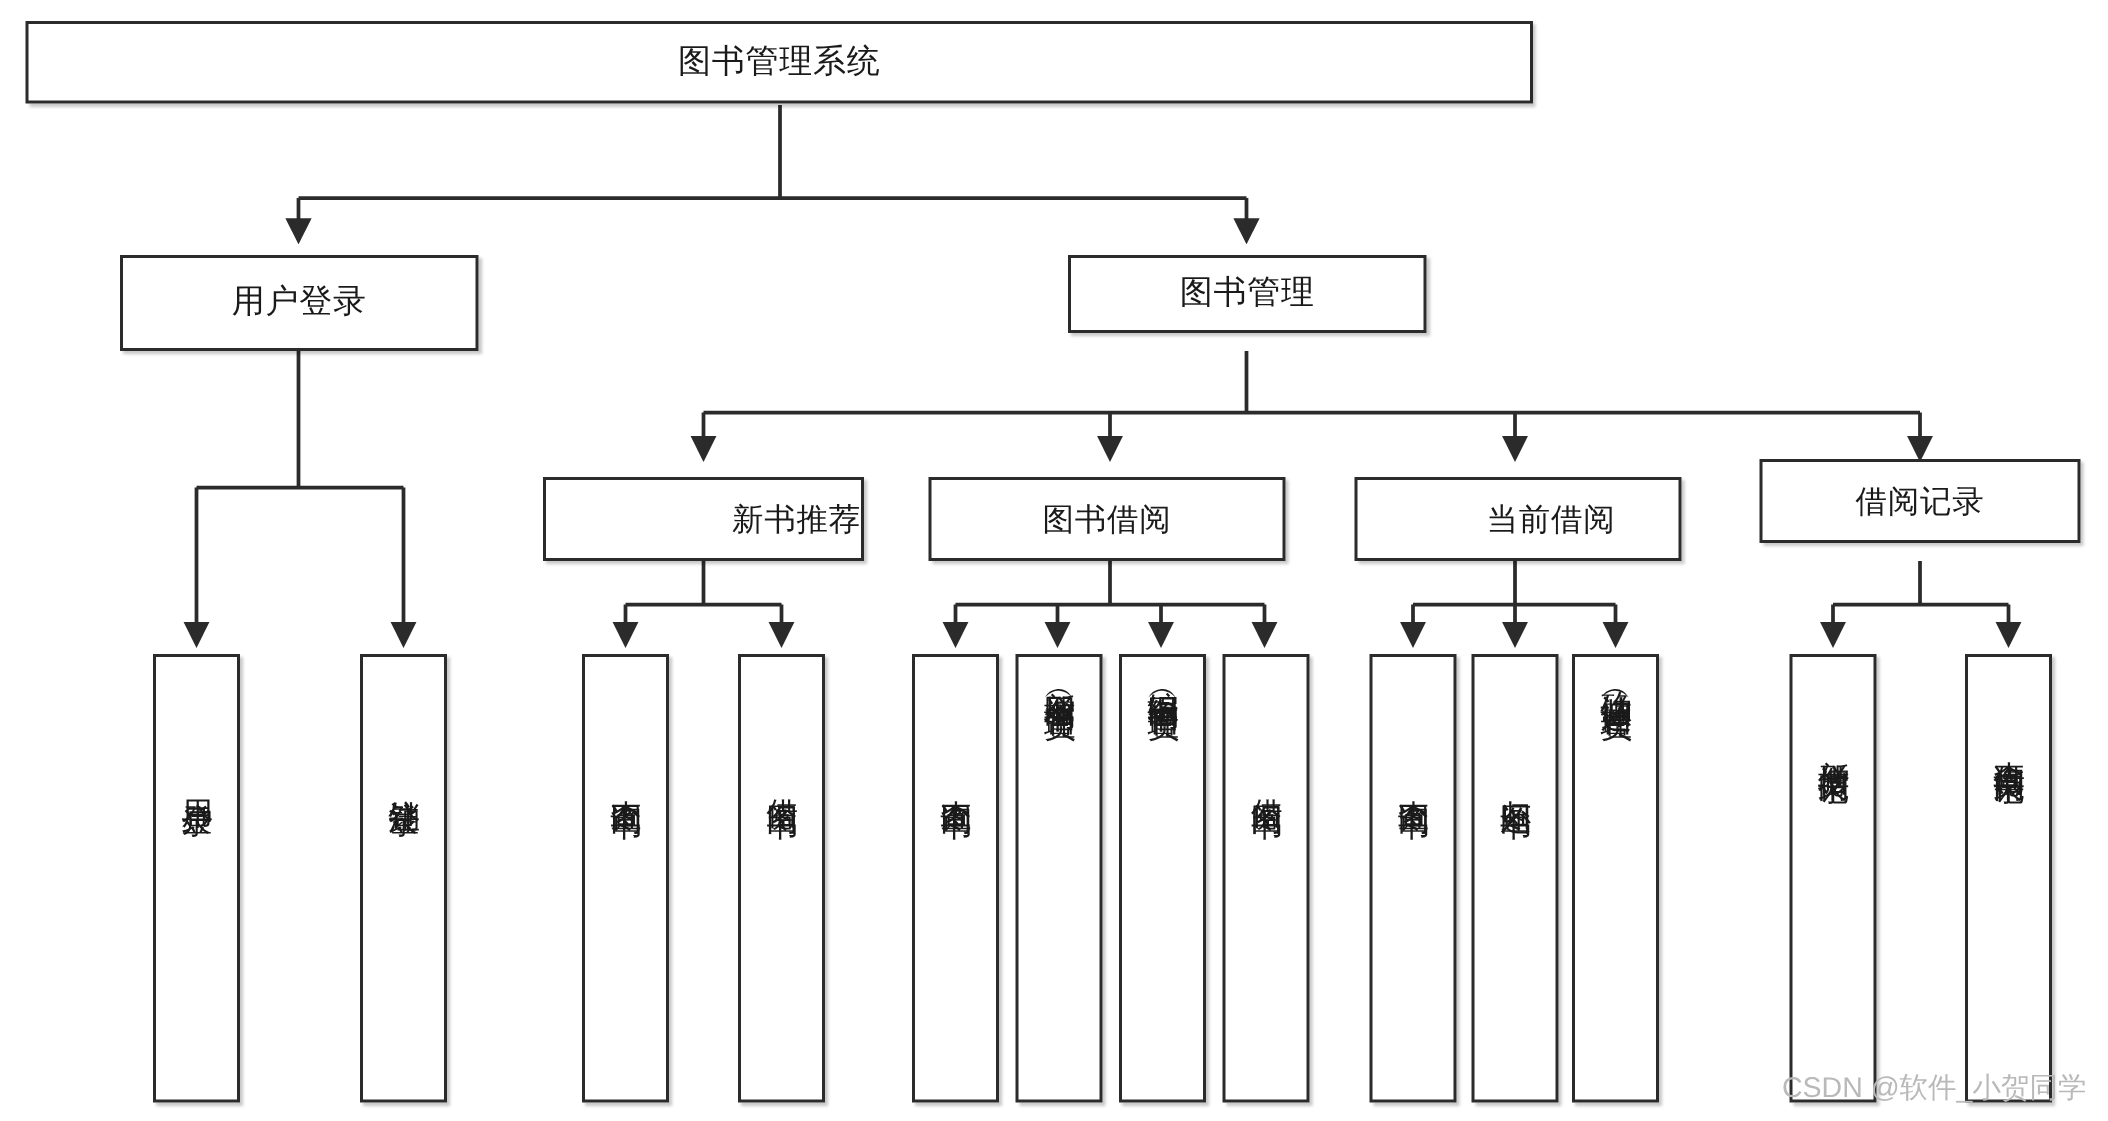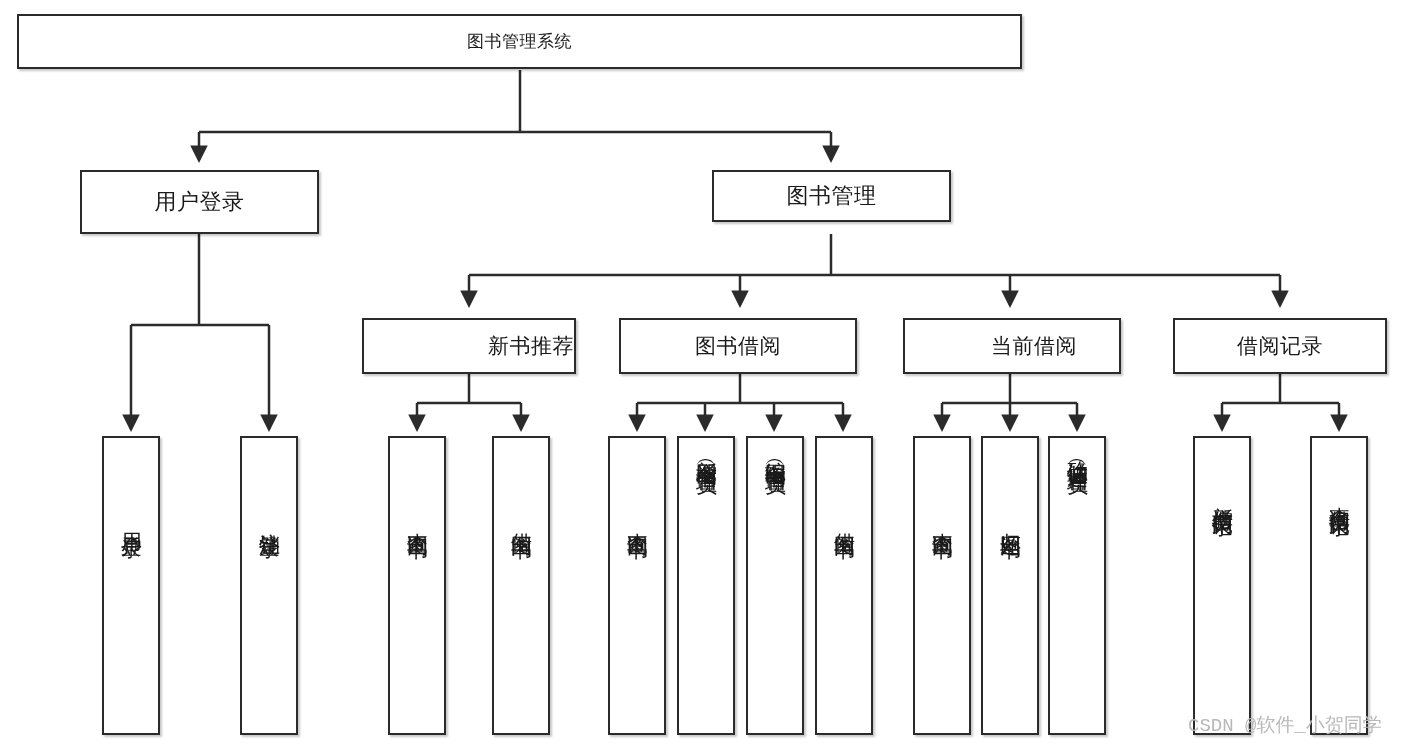--- a/index.html
+++ b/index.html
@@ -35,21 +35,21 @@
     align-items: center;
     justify-content: center;
     z-index: 2;
   }
   .node .lbl {
     color: #1a1a1a;
     text-align: center;
     line-height: 1.18;
     letter-spacing: 0.5px;
   }
-  .node.root .lbl { font-size: 17px; }
+  .node.root .lbl { font-size: 22px; }
   .node.lvl2 .lbl { font-size: 22px; }
   .node.lvl3 .lbl { font-size: 21px; }
   
   .node.leaf {
     align-items: flex-start;
     justify-content: center;
     padding-top: 0;
   }
   .node.leaf .lbl {
     writing-mode: vertical-rl;
@@ -64,21 +64,21 @@
   .node.leaf.midlow .lbl { margin-top: 52px; }
   .node.leaf.high .lbl { margin-top: 6px; }
   .watermark {
     position: absolute;
     left: 1188px;
     top: 712px;
     font-size: 19px;
     color: #b9b9b9;
     white-space: nowrap;
     z-index: 5;
-    font-family: Liberation Mono, monospace;
+    font-family: Liberation Sans, sans-serif;
   }
 </style>
 </head>
 <body>
 
 <div id="canvas">
 
   <svg class="wires" viewBox="0 0 1405 747">
     <defs>
       <marker id="arrow" viewBox="0 0 12 12" refX="10" refY="6" markerWidth="7" markerHeight="7" orient="auto-start-reverse">
@@ -142,21 +142,21 @@
 
   <div class="node lvl3" style="left:362px; top:318px; width:214px; height:56px;justify-content:flex-end;">
     <span class="lbl">新书推荐</span>
   </div>
   <div class="node lvl3" style="left:619px; top:318px; width:238px; height:56px;">
     <span class="lbl">图书借阅</span>
   </div>
   <div class="node lvl3" style="left:903px; top:318px; width:218px; height:56px;padding-left:44px;">
     <span class="lbl">当前借阅</span>
   </div>
-  <div class="node lvl3" style="left:1173px; top:318px; width:214px; height:56px;">
+  <div class="node lvl3" style="left:1173px; top:306px; width:214px; height:56px;">
     <span class="lbl">借阅记录</span>
   </div>
 
   <div class="node leaf mid" style="left:102px; top:436px; width:58px; height:299px;">
     <span class="lbl">用户登录</span>
   </div>
   <div class="node leaf mid" style="left:240px; top:436px; width:58px; height:299px;">
     <span class="lbl">注销登录</span>
   </div>
 

